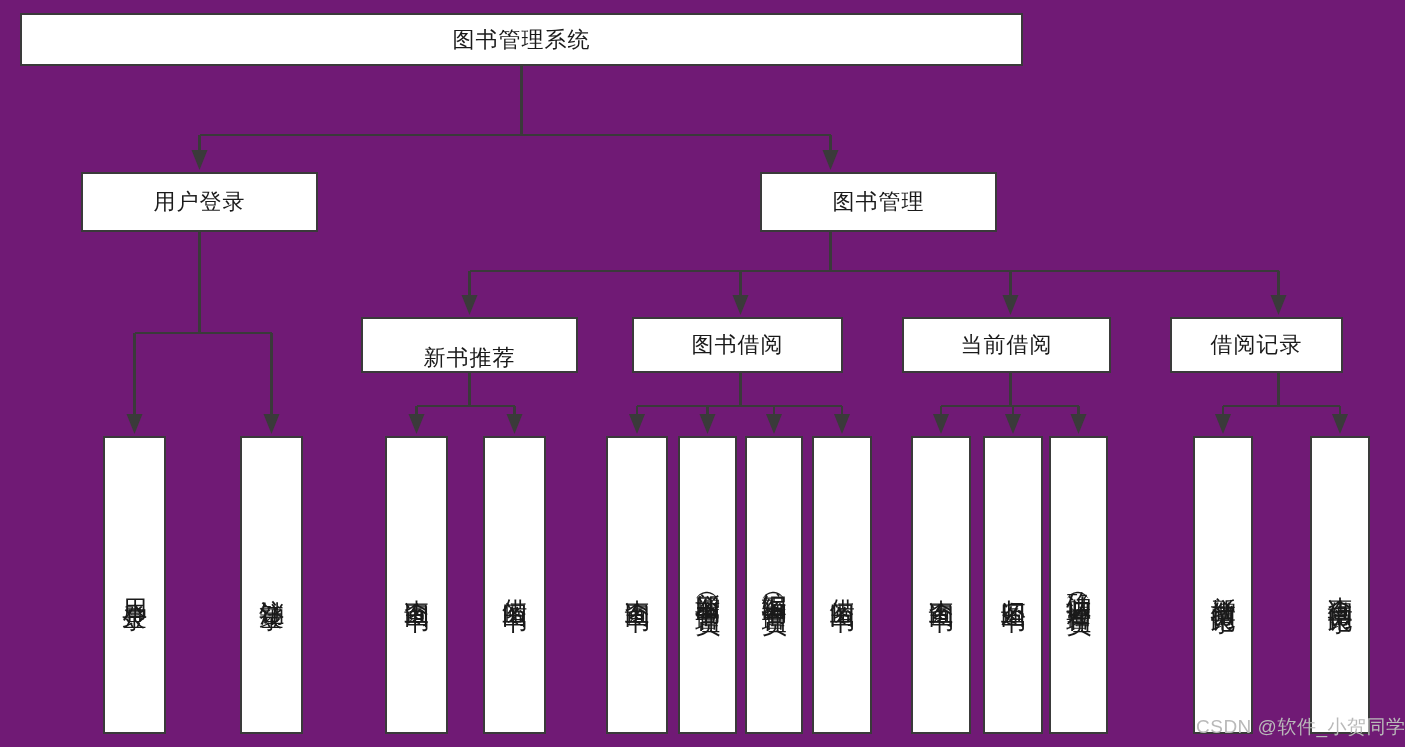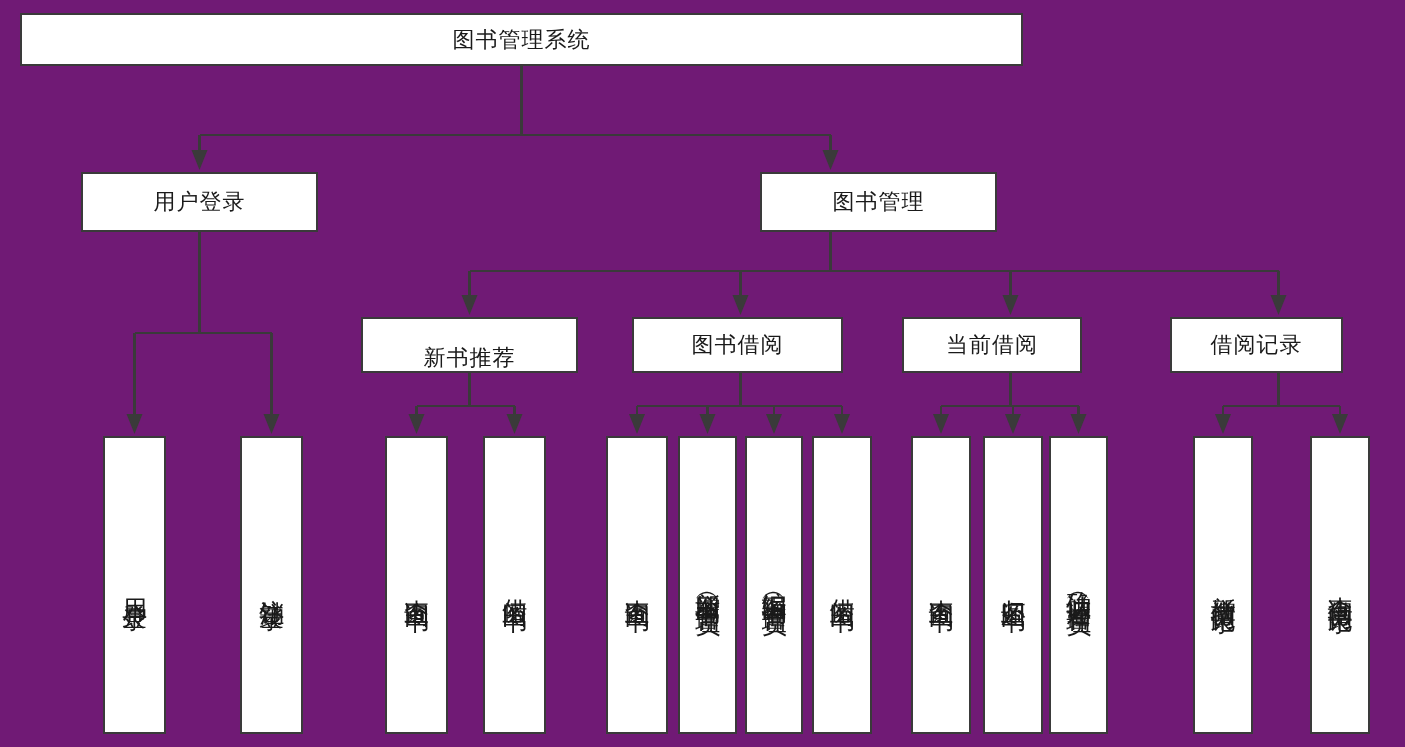--- a/index.html
+++ b/index.html
@@ -127,21 +127,21 @@
       </div>
       <div class="node-box horizontal" style="left: 712px; top: 172px; width: 237px; height: 60px; margin-left: 48px;">
         <span class="label">图书管理</span>
       </div>
       <div class="node-box horizontal" style="left: 361px; top: 317px; width: 217px; height: 56px; align-items: flex-end;">
         <span class="label">新书推荐</span>
       </div>
       <div class="node-box horizontal" style="left: 632px; top: 317px; width: 211px; height: 56px;">
         <span class="label">图书借阅</span>
       </div>
-      <div class="node-box horizontal" style="left: 902px; top: 317px; width: 180px; height: 56px;">
+      <div class="node-box horizontal" style="left: 902px; top: 317px; width: 209px; height: 56px;">
         <span class="label">当前借阅</span>
       </div>
       <div class="node-box horizontal" style="left: 1170px; top: 317px; width: 173px; height: 56px;">
         <span class="label">借阅记录</span>
       </div>
       <div class="node-box vertical" style="left: 103px; top: 436px; width: 63px; height: 298px;">
         <span class="label">用户登录</span>
       </div>
       <div class="node-box vertical" style="left: 240px; top: 436px; width: 63px; height: 298px;">
         <span class="label">注销登录</span>
@@ -173,13 +173,14 @@
       <div class="node-box vertical" style="left: 1049px; top: 436px; width: 59px; height: 298px;">
         <span class="label">确认归还（管理员）</span>
       </div>
       <div class="node-box vertical" style="left: 1193px; top: 436px; width: 60px; height: 298px;">
         <span class="label">新增借阅记录</span>
       </div>
       <div class="node-box vertical" style="left: 1310px; top: 436px; width: 60px; height: 298px;">
         <span class="label">查询借阅记录</span>
       </div>
     </div>
+  <div class="watermark" style="left:1196px; top:714px;">CSDN @软件_小贺同学</div>
 </div>
 
 </body></html>

